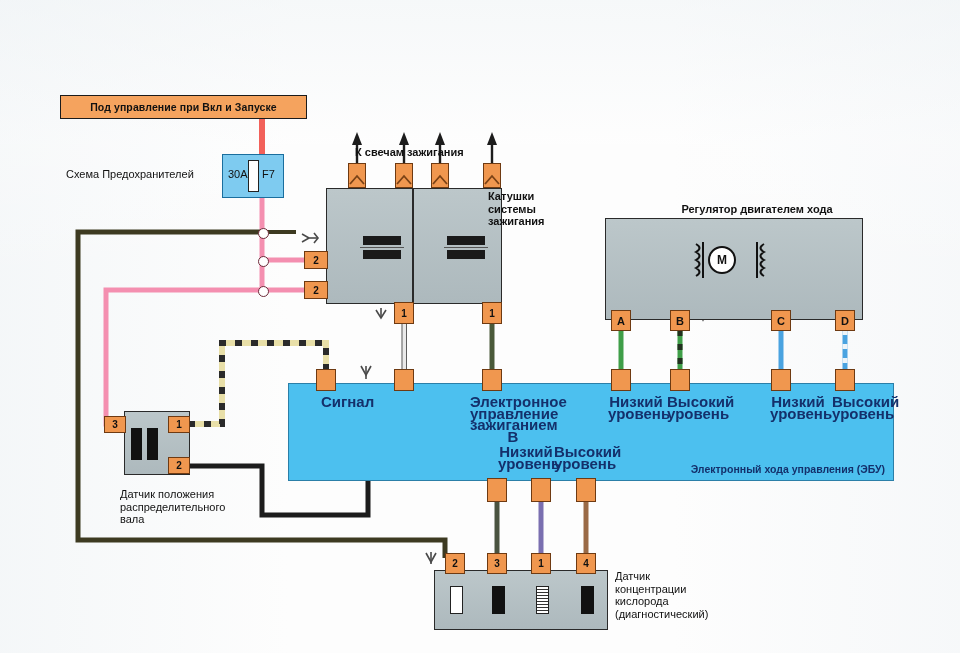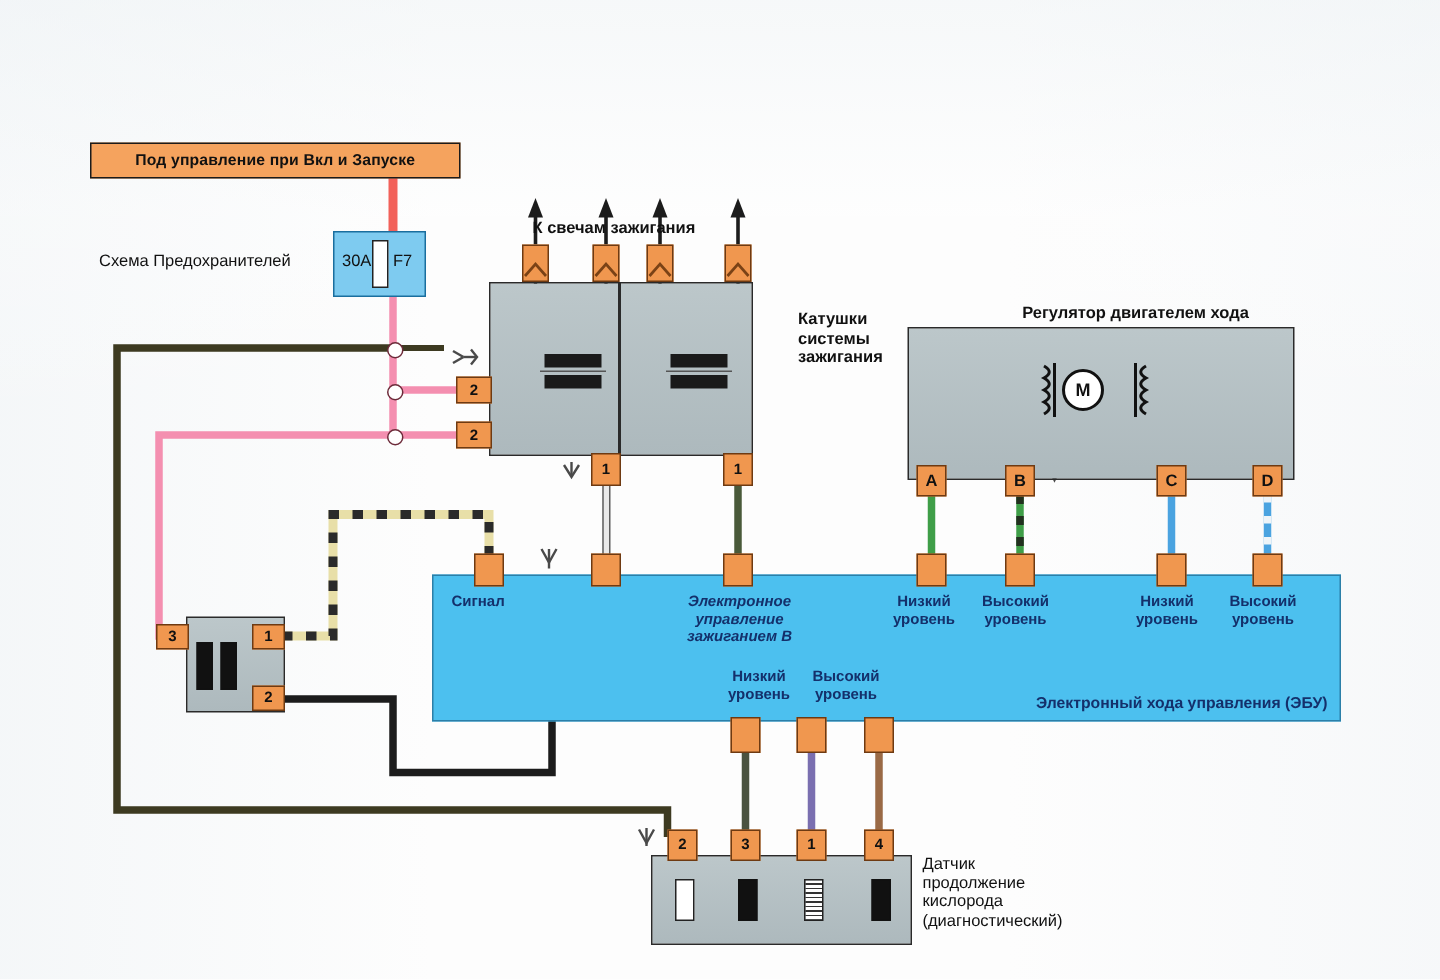--- a/index.html
+++ b/index.html
@@ -49,21 +49,21 @@
     background:#fff;border:1.4px solid #222;
   }
   
   .dev{position:absolute;background:#b7c3c6;border:1.6px solid #2a2a2a;}
   .dev.shade{background:linear-gradient(180deg,#bcc7ca 0%, #adb9bd 100%);}
   
   .ecu{
     position:absolute;left:288px;top:383px;width:604px;height:96px;
     background:#4cc0ef;border:1.5px solid #2b7fa8;
   }
-  .ecu .etxt{position:absolute;font-size:10px;color:#14306b;font-weight:bold;line-height:11.5px;text-align:center;}
+  .ecu .etxt{position:absolute;font-size:15px;color:#14306b;font-weight:bold;line-height:11.5px;text-align:center;margin-left:20px;}
   .ecu .etxt.l{text-align:left;}
   .ecu-name{
     position:absolute;right:8px;bottom:5px;
     font-size:10.5px;font-weight:bold;color:#14306b;white-space:nowrap;
   }
   
   .pad{
     position:absolute;background:#f0974f;border:1.2px solid #6e3a12;
     box-sizing:border-box;
   }
@@ -247,21 +247,21 @@
   <div class="fuse-t" style="left:262px;top:168px;">F7</div>
 
   <div class="node" style="left:257.5px;top:227.5px;"></div>
   <div class="node" style="left:257.5px;top:255.5px;"></div>
   <div class="node" style="left:257.5px;top:285.5px;"></div>
 
   <div class="lbl b" style="left:355px;top:118px;margin-top:28px;">К свечам зажигания</div>
 
   <div class="dev shade" style="left:326px;top:188px;width:174px;height:114px;"></div>
   <div style="position:absolute;left:412px;top:188px;width:1.6px;height:114px;background:#2a2a2a;"></div>
-  <div class="lbl b" style="left:532px;top:190px;width:90px;margin-top:17px;">Катушки
+  <div class="lbl b" style="left:488px;top:190px;width:90px;">Катушки
 системы
 зажигания</div>
 
   <div class="winding" style="left:363px;top:236px;width:38px;height:9px;"></div>
   <div class="winding" style="left:363px;top:250px;width:38px;height:9px;"></div>
   <div class="winding" style="left:447px;top:236px;width:38px;height:9px;"></div>
   <div class="winding" style="left:447px;top:250px;width:38px;height:9px;"></div>
   <div style="position:absolute;left:360px;top:246.5px;width:44px;height:1.5px;background:#555;"></div>
   <div style="position:absolute;left:444px;top:246.5px;width:44px;height:1.5px;background:#555;"></div>
 
@@ -301,24 +301,27 @@
   <div class="pad num lettered" style="left:670px;top:310px;width:20px;height:21px;">B</div>
   <div class="pad num lettered" style="left:771px;top:310px;width:20px;height:21px;">C</div>
   <div class="pad num lettered" style="left:835px;top:310px;width:20px;height:21px;">D</div>
 
   <div class="dev shade" style="left:124px;top:411px;width:64px;height:62px;"></div>
   <div class="res" style="left:131px;top:428px;width:9px;height:30px;"></div>
   <div class="res" style="left:147px;top:428px;width:9px;height:30px;"></div>
   <div class="pad num" style="left:104px;top:416px;width:22px;height:17px;">3</div>
   <div class="pad num" style="left:168px;top:416px;width:22px;height:17px;">1</div>
   <div class="pad num" style="left:168px;top:457px;width:22px;height:17px;">2</div>
+  <div class="lbl" style="left:120px;top:488px;width:160px;">Датчик положения
+распределительного
+вала</div>
 
   <div class="ecu">
     <div class="etxt l" style="left:12px;top:12px;width:70px;">Сигнал</div>
-    <div class="etxt" style="left:161px;top:12px;width:86px;font-style:italic;">Электронное
+    <div class="etxt" style="left:161px;top:12px;width:86px;">Электронное
 управление
 зажиганием
 В</div>
     <div class="etxt" style="left:299px;top:12px;width:56px;">Низкий
 уровень</div>
     <div class="etxt" style="left:358px;top:12px;width:60px;">Высокий
 уровень</div>
     <div class="etxt" style="left:461px;top:12px;width:56px;">Низкий
 уровень</div>
     <div class="etxt" style="left:523px;top:12px;width:60px;">Высокий
@@ -346,17 +349,17 @@
   <div class="res hollow" style="left:450px;top:586px;width:11px;height:26px;"></div>
   <div class="res" style="left:492px;top:586px;width:11px;height:26px;"></div>
   <div class="res striped" style="left:536px;top:586px;width:11px;height:26px;"></div>
   <div class="res" style="left:581px;top:586px;width:11px;height:26px;"></div>
 
   <div class="pad num" style="left:445px;top:553px;width:20px;height:21px;">2</div>
   <div class="pad num" style="left:487px;top:553px;width:20px;height:21px;">3</div>
   <div class="pad num" style="left:531px;top:553px;width:20px;height:21px;">1</div>
   <div class="pad num" style="left:576px;top:553px;width:20px;height:21px;">4</div>
   <div class="lbl" style="left:615px;top:570px;width:170px;">Датчик
-продолжение
+концентрации
 кислорода
 (диагностический)</div>
 
 </div>
 
 </body></html>

